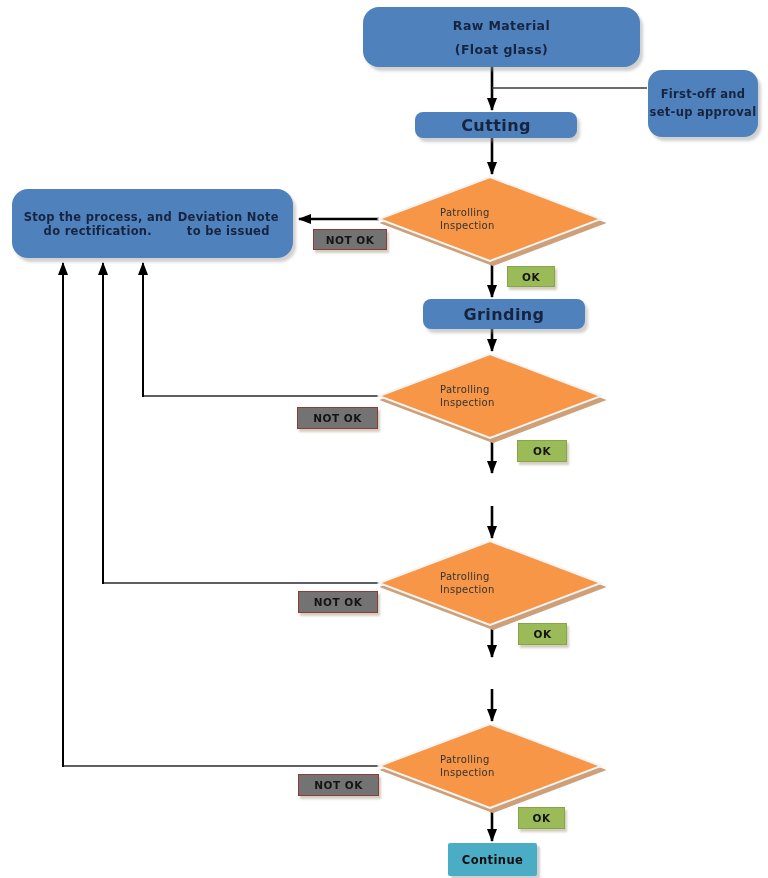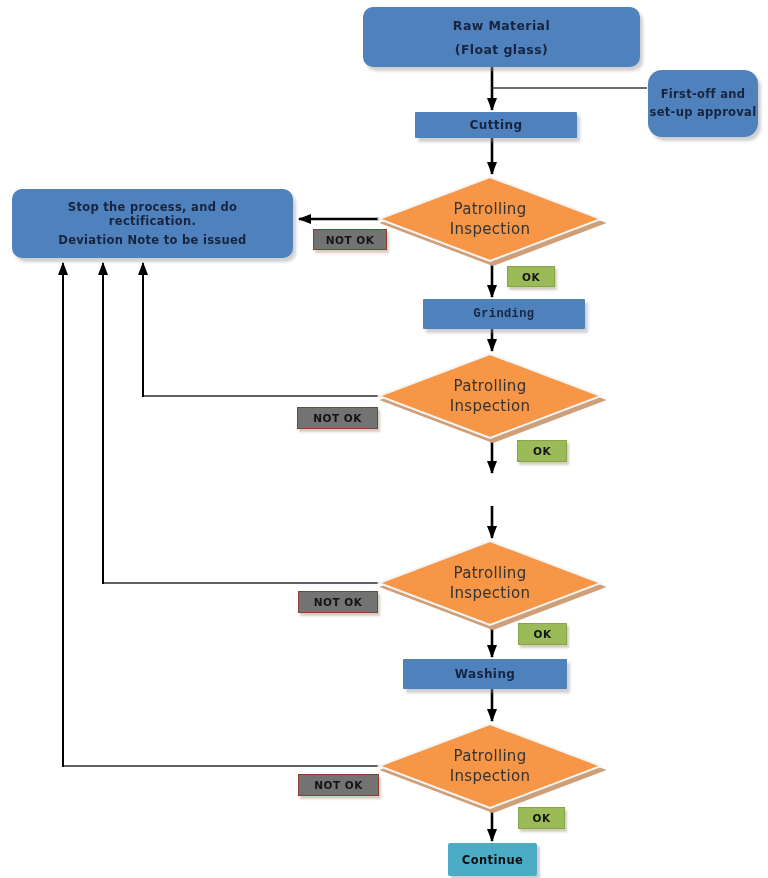--- a/index.html
+++ b/index.html
@@ -8,45 +8,45 @@
     font-family:"DejaVu Sans","Liberation Sans",sans-serif;
   }
   #connectors{position:absolute;left:0;top:0;z-index:0;}
   .node{position:absolute;z-index:2;box-sizing:border-box;display:flex;align-items:center;justify-content:center;text-align:center;}
 
   
   .blue{
     background:#4f81bd;color:#17243f;font-weight:bold;
     box-shadow:3px 4px 3px rgba(150,150,150,0.45);
   }
-  .biground{border-radius:10px;}
-  .proc{border-radius:1px;font-size:12px;letter-spacing:.4px;}
+  .biground{border-radius:16px;}
+  .proc{border-radius:8px;font-size:16px;letter-spacing:.4px;}
 
   .n-raw{left:363px;top:7px;width:277px;height:60px;flex-direction:column;justify-content:space-around;padding:6px 8px;font-size:12.5px;letter-spacing:.4px;}
   .n-firstoff{left:648px;top:70px;width:110px;height:67px;border-radius:14px;font-size:11.5px;line-height:1.5;padding:4px 0;letter-spacing:.3px;}
-  .n-stop{left:12px;top:189px;width:281px;height:69px;flex-direction:column;justify-content:space-around;padding:8px 10px;font-size:11.5px;letter-spacing:.3px;}
+  .n-stop{left:12px;top:189px;width:281px;height:69px;flex-direction:row;justify-content:space-around;padding:8px 10px;font-size:11.5px;letter-spacing:.3px;}
   .n-cutting{left:415px;top:112px;width:162px;height:26px;}
-  .n-grinding{left:423px;top:299px;width:162px;height:30px;font-family:Liberation Mono, monospace;}
+  .n-grinding{left:423px;top:299px;width:162px;height:30px;}
   .n-drilling{left:423px;top:475px;width:159px;height:31px;}
   .n-washing{left:403px;top:659px;width:164px;height:30px;}
 
   .n-continue{
     left:448px;top:843px;width:89px;height:33px;background:#4bacc6;color:#0c0c0c;
     font-weight:bold;font-size:11.5px;border-radius:2px;letter-spacing:.4px;
     box-shadow:3px 3px 2px rgba(160,160,160,0.5);
   }
 
   
   .diamond{position:absolute;width:226px;height:86px;z-index:2;}
   .d1{left:377px;top:176px;} .d2{left:377px;top:353px;} .d3{left:377px;top:540px;} .d4{left:377px;top:723px;}
   .diamond svg{position:absolute;left:0;top:0;filter:drop-shadow(3px 4px 0 #cda07a);}
   .dlabel{
     position:absolute;left:63px;top:0;width:100px;height:86px;
-    display:flex;align-items:center;justify-content:center;text-align:center;
-    font-size:15px;color:#333;line-height:1.35;letter-spacing:.3px;
+    display:flex;align-items:center;justify-content:center;text-align:left;
+    font-size:10px;color:#333;line-height:1.35;letter-spacing:.3px;
   }
 
   
   .badge{
     position:absolute;z-index:3;display:flex;align-items:center;justify-content:center;
     font-weight:bold;font-size:10.5px;color:#141414;letter-spacing:.5px;box-sizing:border-box;
   }
   .notok{background:#737373;border:1px solid #8e3b38;box-shadow:2px 3px 2px rgba(175,165,140,0.55);}
   .ok{background:#9bbb59;border:1px solid #86a54a;box-shadow:2px 3px 2px rgba(175,165,140,0.55);}
   .no1{left:313px;top:229px;width:74px;height:21px;}
@@ -103,23 +103,20 @@
     <div>Stop the process, and do rectification.</div>
     <div>Deviation Note to be issued</div>
   </div>
 
   <div class="node blue proc n-cutting">
       <span>Cutting</span>
     </div>
   <div class="node blue proc n-grinding">
       <span>Grinding</span>
     </div>
-  <div class="node blue proc n-washing">
-      <span>Washing</span>
-    </div>
 
   <div class="diamond d1">
     <svg width="226" height="86" viewBox="0 0 226 86">
       <polygon points="113,1 224,43 113,85 2,43" fill="#f79646" stroke="#f4f4f4" stroke-width="2"></polygon>
     </svg>
     <div class="dlabel">Patrolling Inspection</div>
   </div>
   <div class="diamond d2">
     <svg width="226" height="86" viewBox="0 0 226 86">
       <polygon points="113,1 224,43 113,85 2,43" fill="#f79646" stroke="#f4f4f4" stroke-width="2"></polygon>

